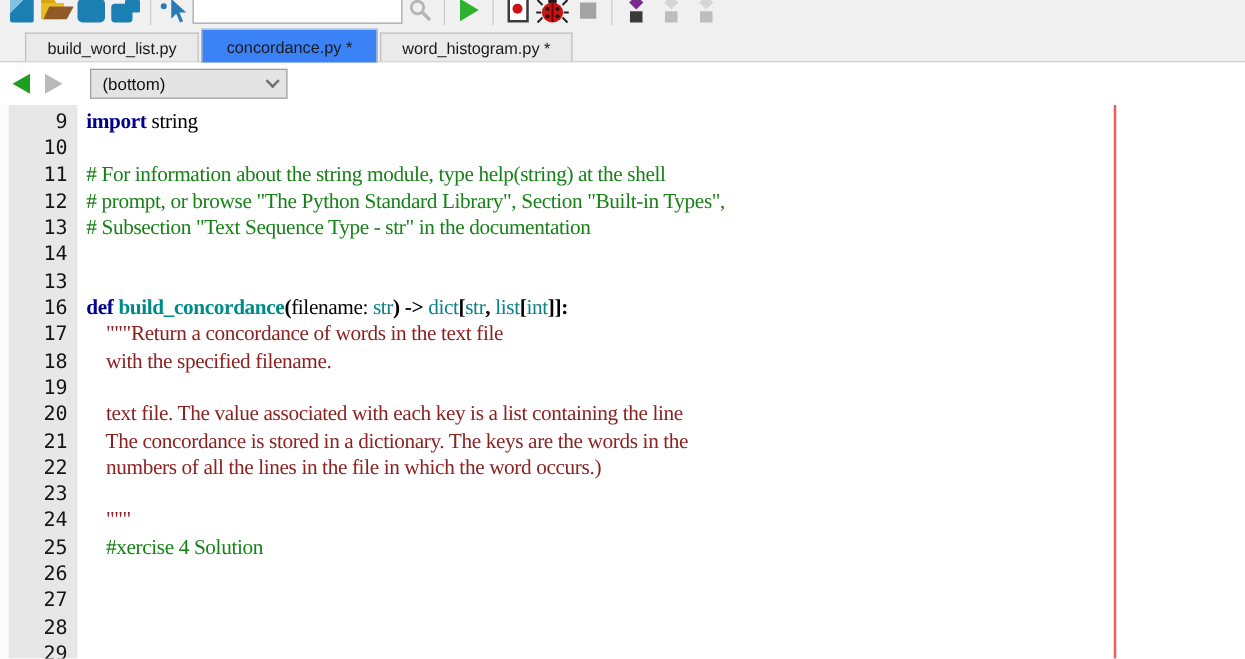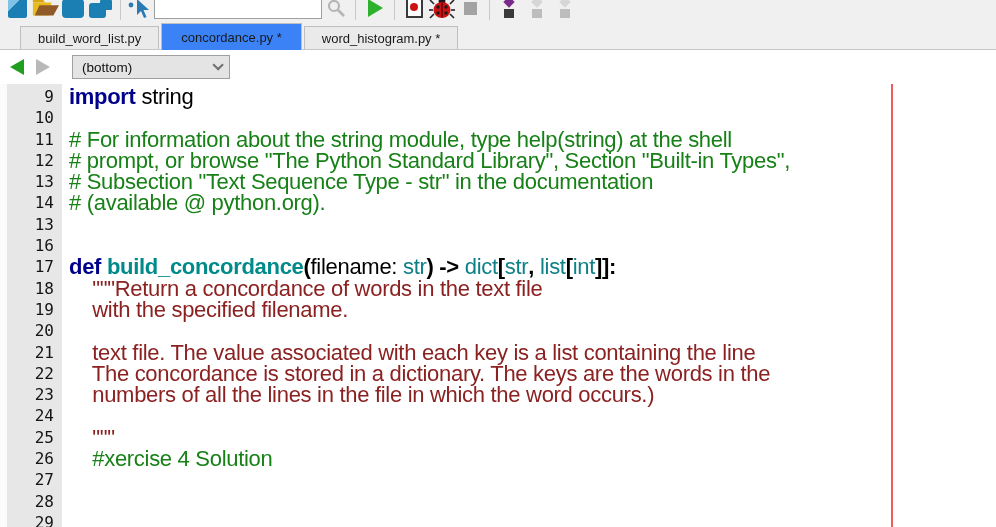--- a/index.html
+++ b/index.html
@@ -52,22 +52,22 @@
               padding:0 9px; font-size:13.5px; color:#111; cursor:default; }
   .chev { width:8px; height:8px; border-right:2px solid #707070; border-bottom:2px solid #707070;
           transform:rotate(45deg) translateY(-3px); }
 
   
   .editor { height:443px; position:relative; display:flex; overflow:hidden; background:#fff; }
   .bpmargin { width:7px; background:#fbfbfb; flex:0 0 auto; }
   .gutter { width:55px; background:#e7e7e7; flex:0 0 auto; padding:2px 8px 0 0;
             font-family:"DejaVu Sans Mono", monospace; font-size:16px; color:#141414;
             text-align:right; }
-  .codepane { flex:1; padding:2px 0 0 7px; font-family:Liberation Sans, sans-serif;
-              font-size:22px; color:#000; letter-spacing:-0.3px; }
+  .codepane { flex:1; padding:2px 0 0 7px; font-family:Liberation Serif, serif;
+              font-size:17px; color:#000; letter-spacing:-0.3px; }
   .ln, .cl { height:21.3px; line-height:21.3px; white-space:pre; }
   .ruler { position:absolute; left:891px; top:0; bottom:0; width:2px; background:#f15b5b; }
 
   .tk-kw      { color:#00008b; font-weight:bold; }
   .tk-defn    { color:#008b8b; font-weight:bold; }
   .tk-builtin { color:#0e8088; }
   .tk-comment { color:#178117; }
   .tk-str     { color:#8b2121; }
   .tk-punct   { color:#000000; font-weight:bold; }
   .tk-plain   { color:#000000; }
@@ -203,21 +203,20 @@
       <div class="ln">27</div>
       <div class="ln">28</div>
       <div class="ln">29</div>
     </div>
   <div class="codepane">
       <div class="cl"><span class="tk-kw">import</span><span class="tk-plain"> string</span></div>
       <div class="cl"></div>
       <div class="cl"><span class="tk-comment"># For information about the string module, type help(string) at the shell</span></div>
       <div class="cl"><span class="tk-comment"># prompt, or browse "The Python Standard Library", Section "Built-in Types",</span></div>
       <div class="cl"><span class="tk-comment"># Subsection "Text Sequence Type - str" in the documentation</span></div>
-      <div class="cl"><span class="tk-comment"># (available @ python.org).</span></div>
       <div class="cl"></div>
       <div class="cl"></div>
       <div class="cl"><span class="tk-kw">def</span><span class="tk-plain"> </span><span class="tk-defn">build_concordance</span><span class="tk-punct">(</span><span class="tk-plain">filename: </span><span class="tk-builtin">str</span><span class="tk-punct">)</span><span class="tk-plain"> </span><span class="tk-punct">-&gt;</span><span class="tk-plain"> </span><span class="tk-builtin">dict</span><span class="tk-punct">[</span><span class="tk-builtin">str</span><span class="tk-punct">, </span><span class="tk-builtin">list</span><span class="tk-punct">[</span><span class="tk-builtin">int</span><span class="tk-punct">]]:</span></div>
       <div class="cl"><span class="tk-str">    """Return a concordance of words in the text file</span></div>
       <div class="cl"><span class="tk-str">    with the specified filename.</span></div>
       <div class="cl"></div>
       <div class="cl"><span class="tk-str">    text file. The value associated with each key is a list containing the line</span></div>
       <div class="cl"><span class="tk-str">    The concordance is stored in a dictionary. The keys are the words in the</span></div>
       <div class="cl"><span class="tk-str">    numbers of all the lines in the file in which the word occurs.)</span></div>
       <div class="cl"></div>

